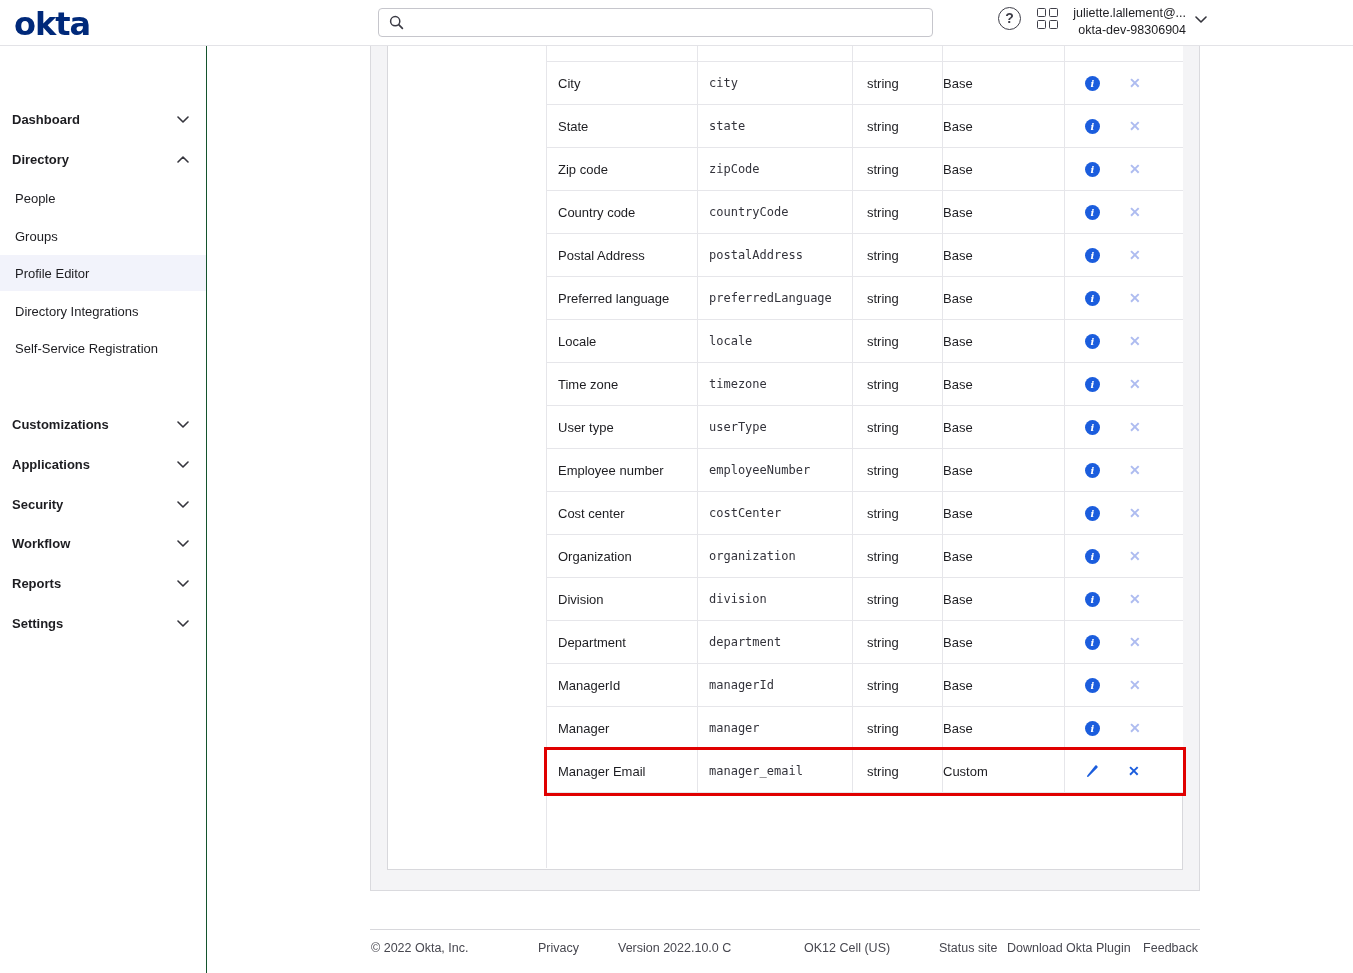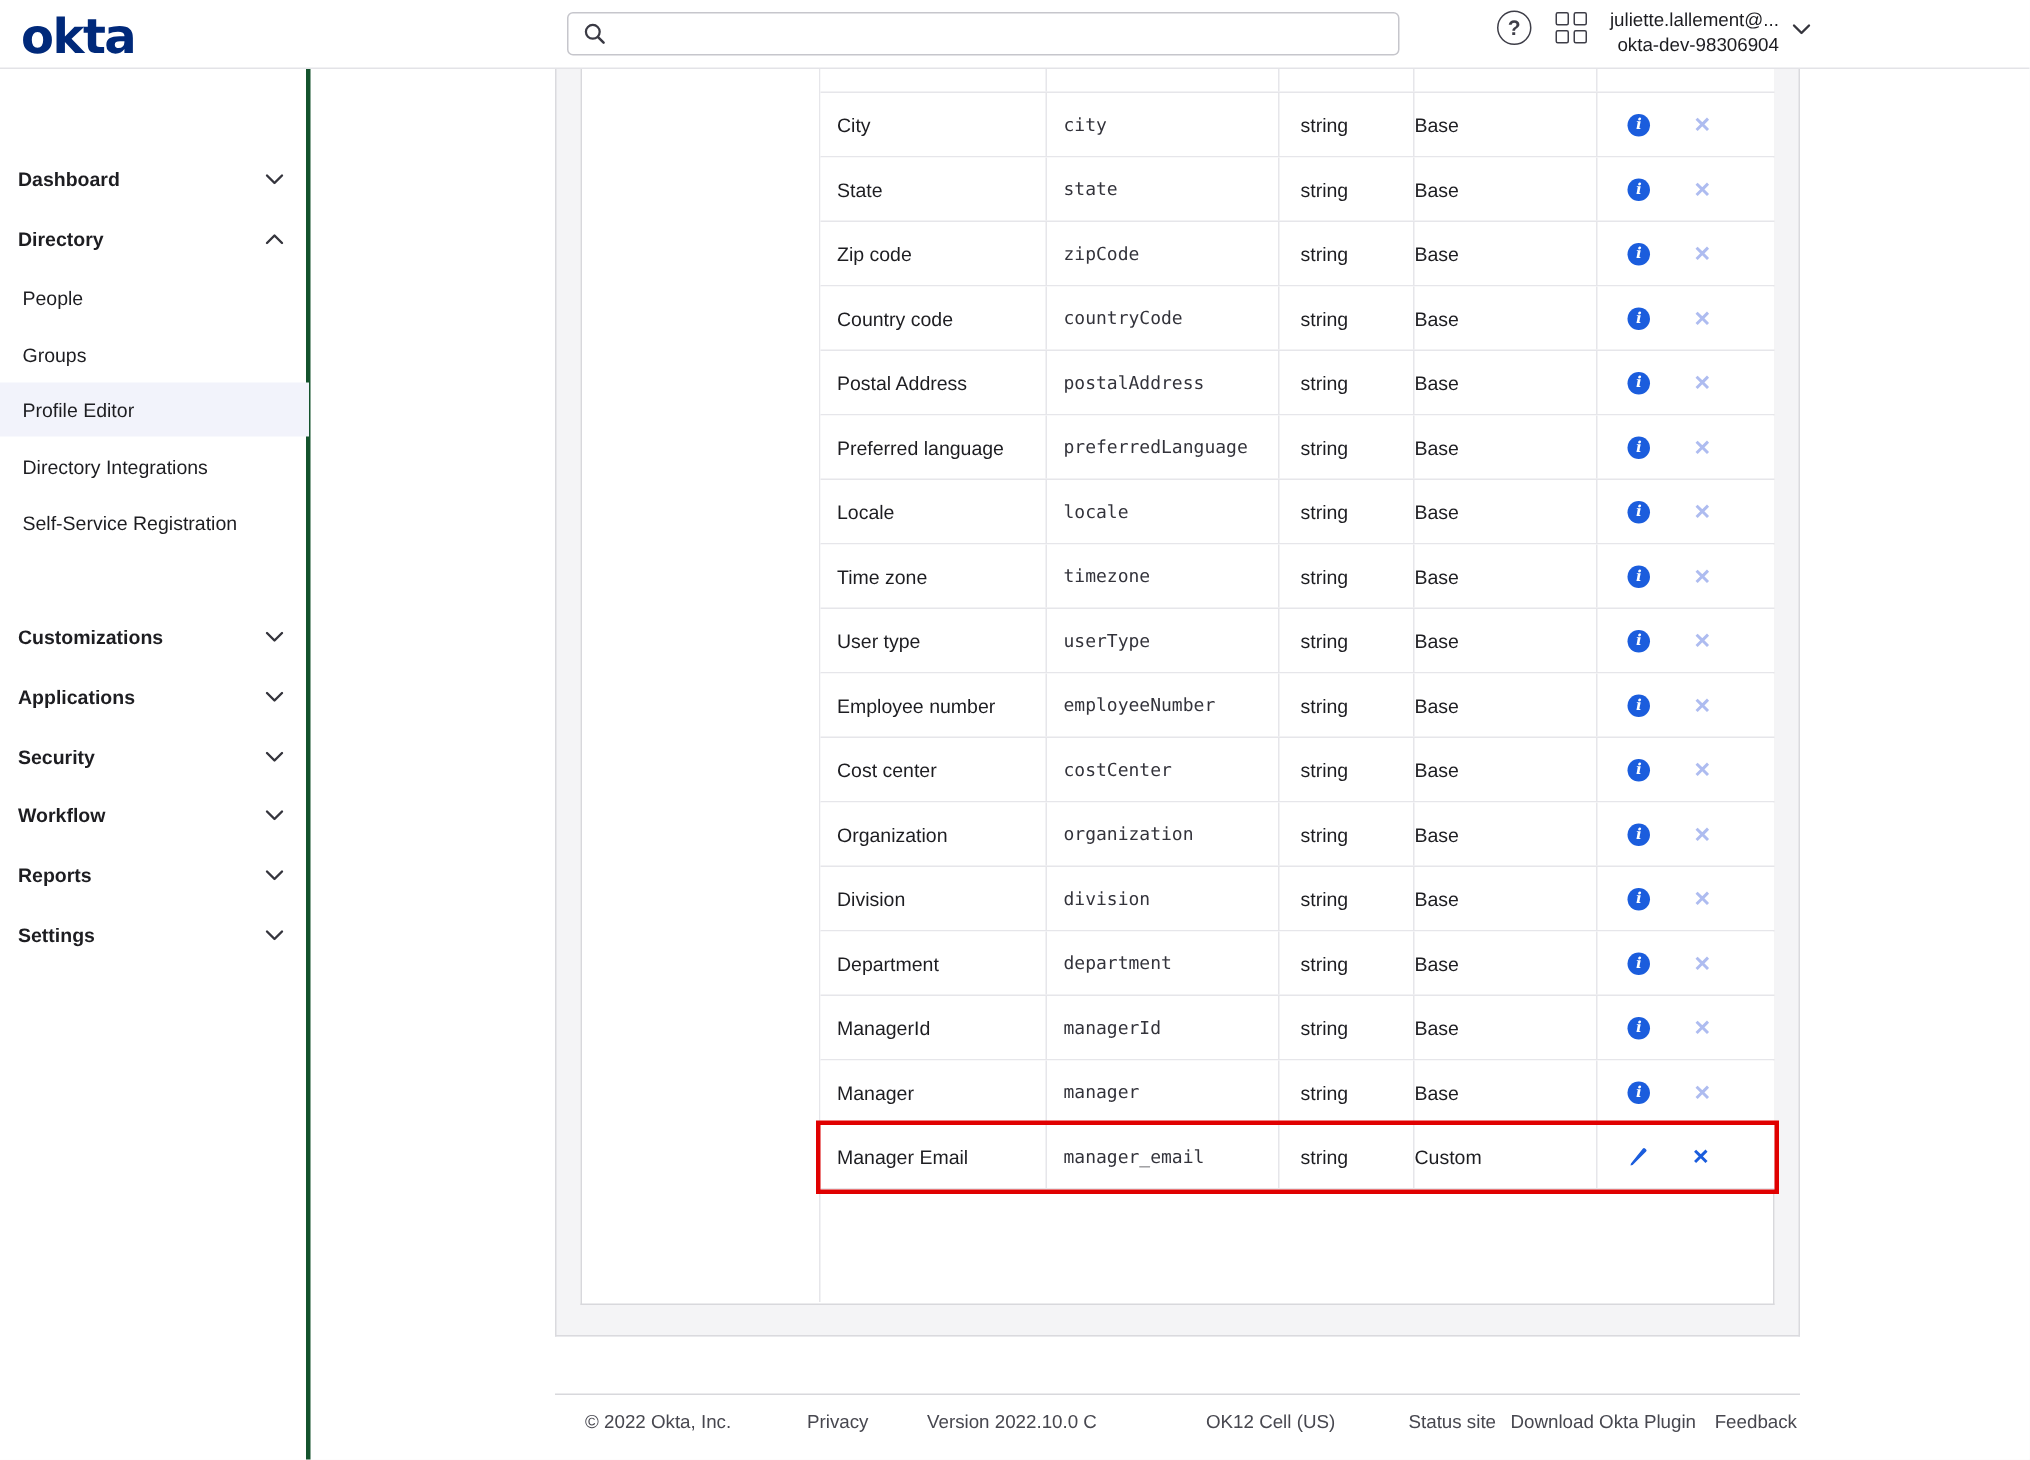--- a/index.html
+++ b/index.html
@@ -24,21 +24,21 @@
     display:grid; grid-template-columns:1fr 1fr; grid-template-rows:1fr 1fr; gap:3px; cursor:pointer; }
   .icon-apps i { border:1.6px solid #3e3e48; border-radius:1.5px; }
   .user { position:absolute; left:1058px; top:5px; width:128px; text-align:right;
     font-size:12.5px; line-height:17px; cursor:pointer; }
   .chev { color:#35353d; }
   .chev.up { transform:rotate(180deg); }
   .user-chev { position:absolute; left:1195px; top:16px; cursor:pointer; }
 
   
   .sidebar { position:absolute; left:0; top:46px; width:207px; height:927px;
-    background:#fff; border-right:3px solid #14532d; z-index:5; }
+    background:#fff; border-right:1px solid #14532d; z-index:5; }
   .side-item { position:absolute; left:0; width:206px; height:36px;
     display:flex; align-items:center; font-size:13px; cursor:pointer; }
   .side-item.top { font-weight:bold; padding-left:12px; }
   .side-item.child { padding-left:15px; }
   .side-item.selected { background:var(--selbg); }
   .side-item .chev { position:absolute; right:17px; top:15px; }
 
   
   .card { position:absolute; left:370px; top:46px; width:830px; height:845px;
     background:#f4f4f6; border:1px solid #dadade; border-top:none; }
@@ -64,21 +64,21 @@
   .icon-x { color:var(--xlight); font-size:14px; font-weight:bold; cursor:pointer; line-height:1; }
   .icon-x.strong { color:var(--blue); }
   .icon-edit { color:var(--blue); cursor:pointer; display:flex; align-items:center; }
   .highlight { position:absolute; left:-3px; top:701px; width:642px; height:49px;
     border:3px solid var(--red); pointer-events:none; z-index:3; }
 
   
   .footer { position:absolute; left:370px; top:929px; width:830px; height:44px;
     border-top:1px solid #d8d8dc; font-size:12.5px; color:#47474f; }
   .footer span { position:absolute; top:11px; white-space:nowrap; }
-  .f-copy { left:1px;margin-left:19px; } .f-priv { left:168px; cursor:pointer; }
+  .f-copy { left:1px; } .f-priv { left:168px; cursor:pointer; }
   .f-ver { left:248px; } .f-cell { left:434px; }
   .f-status { left:569px; cursor:pointer; } .f-plugin { left:637px; cursor:pointer; }
   .f-feed { right:2px; cursor:pointer; }
 </style>
 </head>
 <body>
 
 <div class="header">
   <div class="logo">okta</div>
   <div class="search-box">

